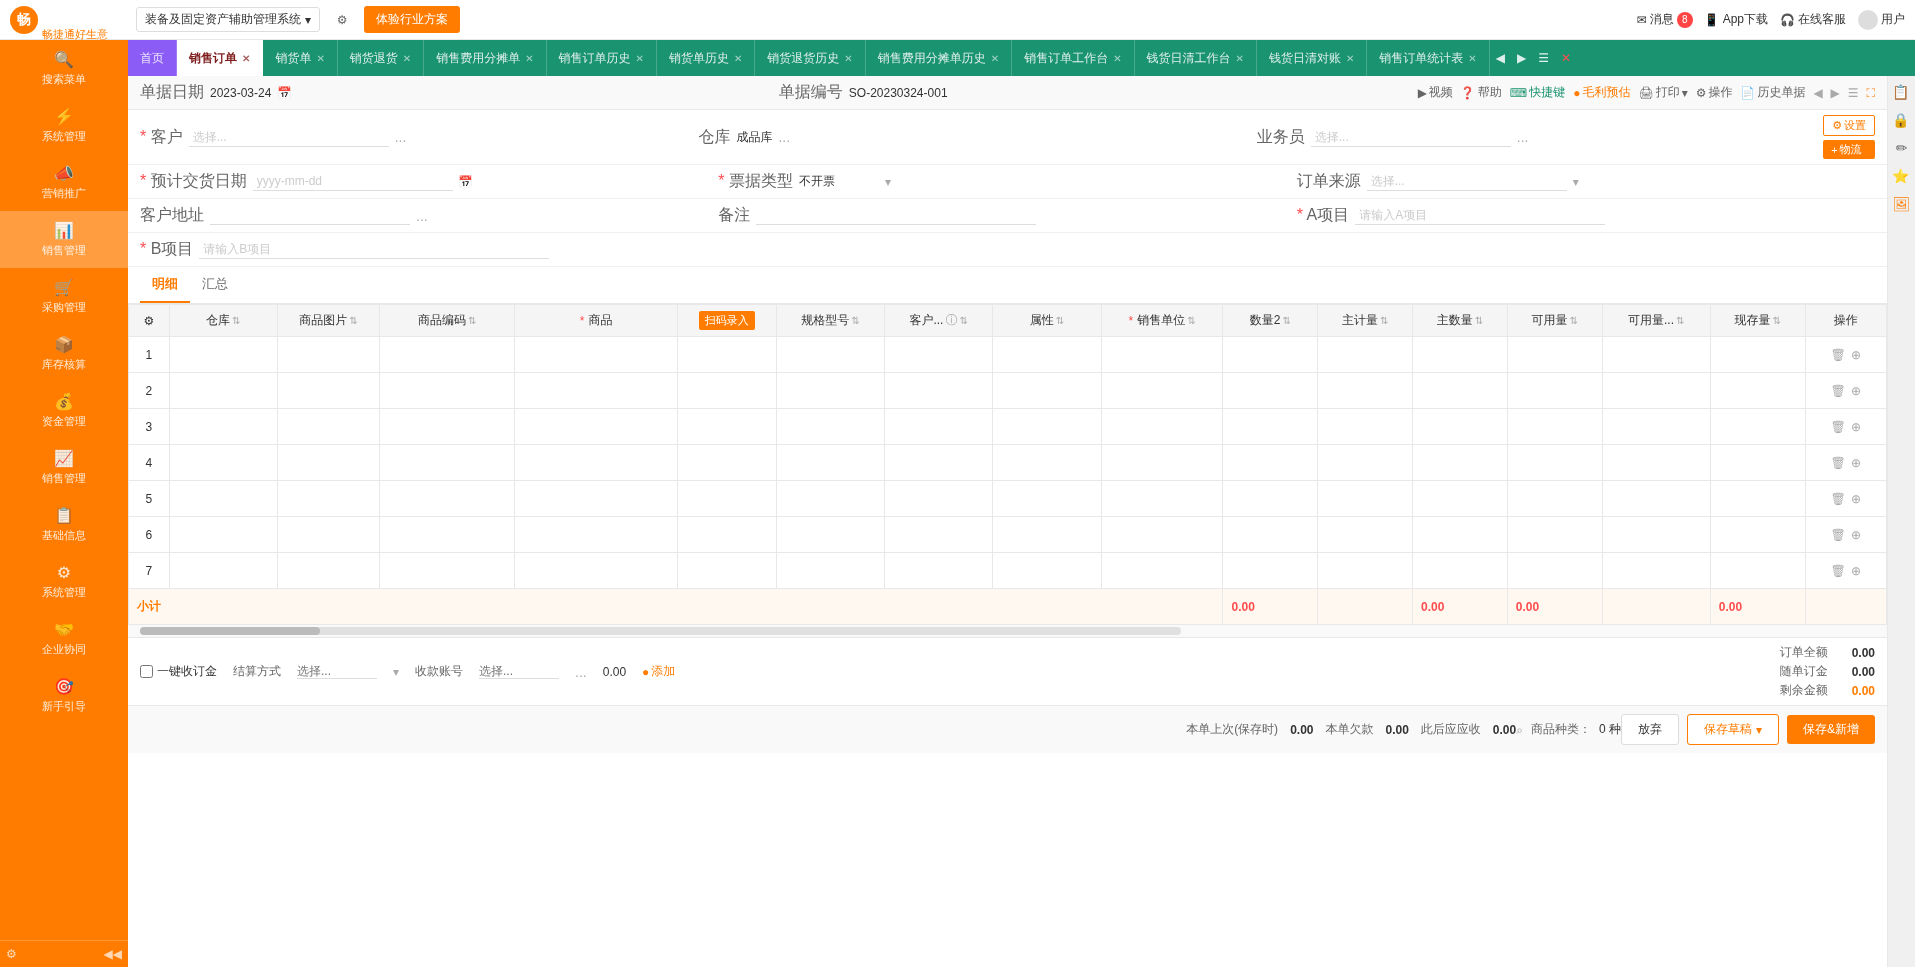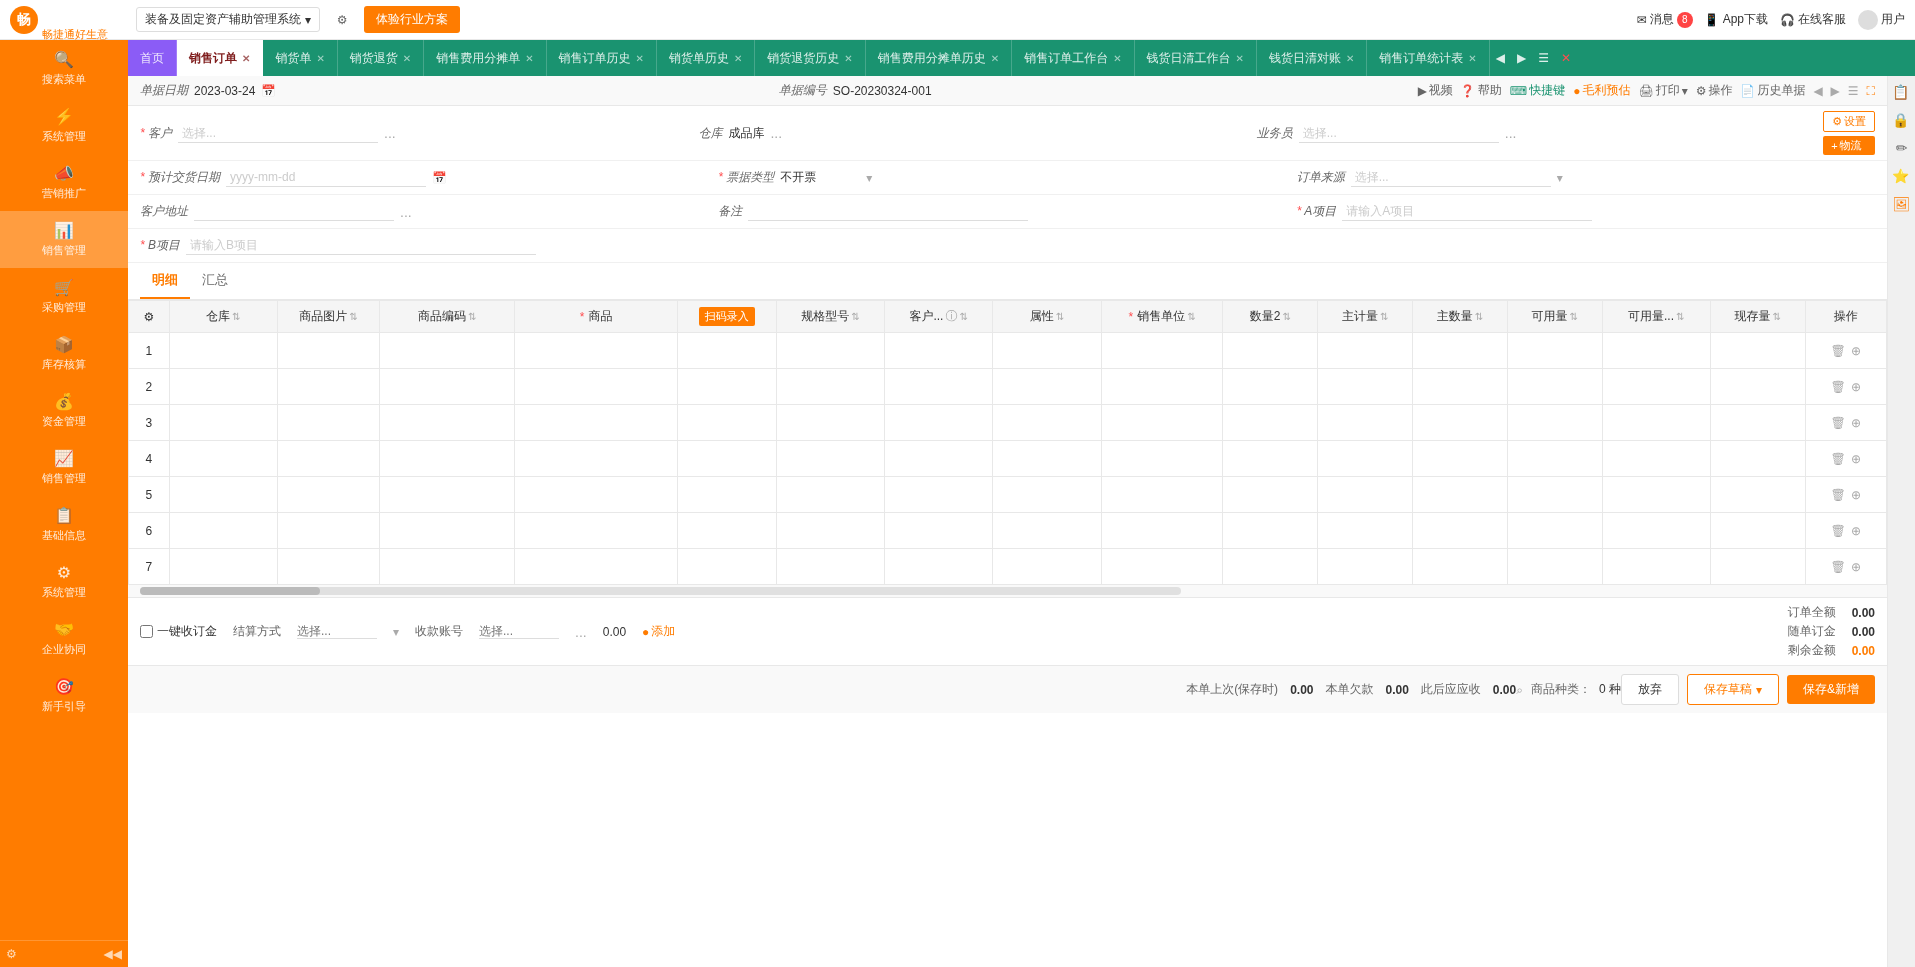--- a/index.html
+++ b/index.html
@@ -35,21 +35,21 @@
     .tab-item.active { background: #fff; color: #7f1d1d; font-weight: bold; }
     .tab-item .close-x { margin-left: 5px; font-size: 10px; opacity: 0.7; }
     .tab-home { background: #8b5cf6; }
     .tab-nav-btn { padding: 0 6px; color: rgba(255,255,255,0.85); cursor: pointer; display: flex; align-items: center; height: 36px; }
 
     
     .form-header { padding: 6px 12px; background: #f9f9f9; border-bottom: 1px solid #e8e8e8; display: flex; align-items: center; gap: 16px; }
     .form-header-right { margin-left: auto; display: flex; align-items: center; gap: 8px; font-size: 12px; }
     .form-row { display: flex; align-items: center; padding: 5px 12px; border-bottom: 1px solid #f0f0f0; min-height: 34px; }
     .form-field { display: flex; align-items: center; flex: 1; gap: 6px; }
-    .form-label { color: #666; font-size: 12px; white-space: nowrap; font-style: italic; }
+    .form-label { color: #666; font-size: 16px; white-space: nowrap; }
     .form-label.required::before { content: '* '; color: #ff4d4f; }
     .form-input { border: none; border-bottom: 1px solid #ddd; outline: none; font-size: 12px; color: #333; padding: 2px 4px; min-width: 120px; background: transparent; }
     .form-input::placeholder { color: #ccc; }
     .ellipsis-btn { color: #aaa; cursor: pointer; font-size: 14px; }
 
     
     .toolbar-icon { color: #666; font-size: 12px; cursor: pointer; display: flex; align-items: center; gap: 2px; }
     .toolbar-icon.orange { color: #ff7c00; }
     .toolbar-icon.green { color: #1a9370; }
 
@@ -81,21 +81,21 @@
     .footer-bar { border-top: 1px solid #e8e8e8; padding: 6px 12px; background: #fff; display: flex; align-items: center; gap: 16px; font-size: 12px; }
     .footer-bar-bottom { border-top: 1px solid #e8e8e8; padding: 8px 12px; background: #f9f9f9; display: flex; align-items: center; justify-content: flex-end; }
     .footer-info { display: flex; align-items: center; gap: 12px; font-size: 12px; color: #666; }
     .footer-actions { display: flex; align-items: center; gap: 8px; }
     .btn-discard { border: 1px solid #ddd; background: #fff; padding: 6px 16px; border-radius: 3px; cursor: pointer; font-size: 12px; color: #333; }
     .btn-save-draft { border: 1px solid #ff7c00; background: #fff; color: #ff7c00; padding: 6px 16px; border-radius: 3px; cursor: pointer; font-size: 12px; display: flex; align-items: center; gap: 4px; }
     .btn-save-new { background: #ff7c00; color: white; padding: 6px 16px; border-radius: 3px; cursor: pointer; font-size: 12px; border: none; }
 
     
     .order-totals { display: flex; flex-direction: column; gap: 2px; font-size: 12px; }
-    .order-total-row { display: flex; align-items: center; gap: 16px; }
+    .order-total-row { display: flex; align-items: center; gap: 24px; }
     .order-total-label { color: #666; }
     .order-total-val { color: #333; font-weight: bold; }
     .order-total-val.orange { color: #ff7c00; }
 
     
     .table-scroll-area { overflow-x: auto; }
     .table-scroll-area::-webkit-scrollbar { height: 6px; }
     .table-scroll-area::-webkit-scrollbar-track { background: #f0f0f0; }
     .table-scroll-area::-webkit-scrollbar-thumb { background: #ccc; border-radius: 3px; }
 
@@ -639,20 +639,40 @@
                     <td></td>
                   <td></td>
                     <td></td>
                     <td></td>
                   <td style="text-align:center;">
                     <span style="color:#aaa;cursor:pointer;">🗑</span>
                     <span style="color:#aaa;cursor:pointer;margin-left:2px;">⊕</span>
                   </td>
                 </tr>
 
+                <tr class="subtotal-row">
+                  <td colspan="10">
+                    <span class="subtotal-label">小计</span>
+                  </td>
+                  <td>
+                    <span class="subtotal-val">0.00</span>
+                  </td>
+                  <td></td>
+                  <td>
+                    <span class="subtotal-val">0.00</span>
+                  </td>
+                  <td>
+                    <span class="subtotal-val">0.00</span>
+                  </td>
+                  <td></td>
+                  <td>
+                    <span class="subtotal-val">0.00</span>
+                  </td>
+                  <td></td>
+                </tr>
               </tbody>
             </table>
           </div>
 
           <div style="height:12px;padding:2px 12px;background:#f9f9f9;">
             <div style="height:8px;background:#e0e0e0;border-radius:4px;width:60%;position:relative;">
               <div style="width:180px;height:8px;background:#bbb;border-radius:4px;position:absolute;left:0;"></div>
             </div>
           </div>
 

